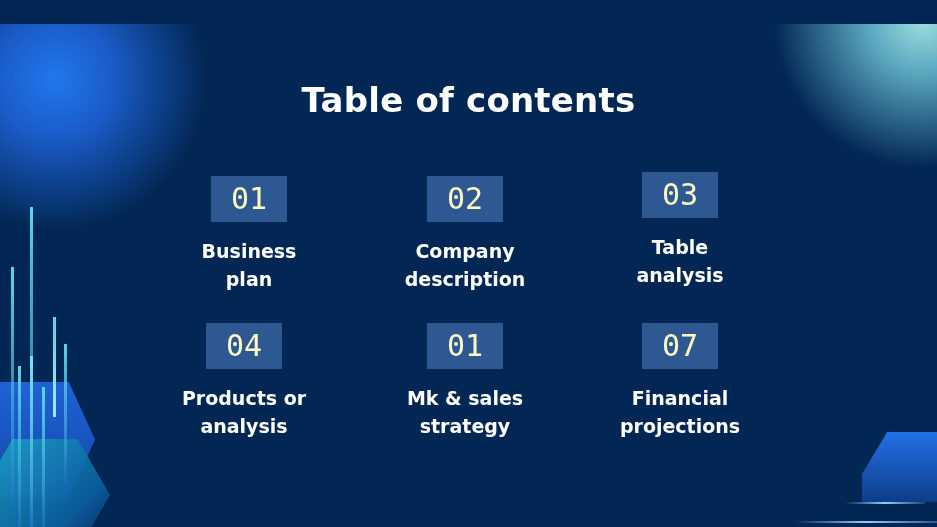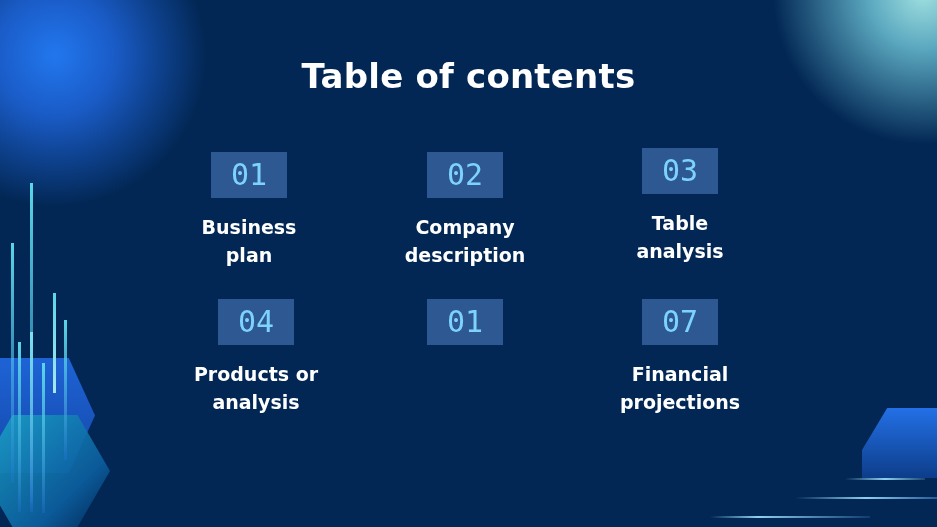--- a/index.html
+++ b/index.html
@@ -1,24 +1,24 @@
 <!DOCTYPE html>
 <html><head>
 <meta charset="utf-8">
 <style>
   html, body { margin:0; padding:0; }
   body { width:937px; height:527px; overflow:hidden; background:#022754; position:relative; font-family:"DejaVu Sans", sans-serif; }
-  .slide { position:absolute; inset:0; background:#022754; overflow:hidden; }
+  .slide { position:absolute; inset:0; background:#022754; overflow:hidden;margin-top:24px; }
   .glow-tl { position:absolute; left:-110px; top:-110px; width:330px; height:330px; border-radius:50%;
     background:radial-gradient(circle at 50% 50%, #2277ee 0%, #1a5cc8 25%, rgba(2,39,84,0) 65%); }
   .glow-tr { position:absolute; right:-90px; top:-110px; width:260px; height:260px; border-radius:50%;
     background:radial-gradient(circle at 60% 40%, #9fe0e0 0%, #5aa7bf 25%, rgba(2,39,84,0) 68%); }
   .title { position:absolute; left:0; right:0; top:56px; text-align:center; color:#fff; font-weight:bold; font-size:34px; letter-spacing:0.2px; }
   .item { position:absolute; width:200px; text-align:center; }
-  .num { display:inline-block; width:76px; height:46px; line-height:46px; background:#2e5891; color:#7dd3fc;
+  .num { display:inline-block; width:76px; height:46px; line-height:46px; background:#2e5891; color:#fef9c3;
     font-family:"DejaVu Sans Mono", monospace; font-size:30px; }
   .label { color:#fff; font-weight:bold; font-size:19px; line-height:28px; margin-top:15px; }
   .line { position:absolute; width:3px; }
   .hex1 { position:absolute; left:-10px; top:358px; width:105px; height:115px; background:linear-gradient(180deg,#1e63d6,#1447a8);
     clip-path:polygon(0 0,75% 0,100% 50%,75% 100%,0 100%); }
   .hex2 { position:absolute; left:-20px; top:415px; width:130px; height:112px; background:linear-gradient(135deg,#1ba8c8,#0c5fa0 70%,rgba(2,39,84,0));
     clip-path:polygon(25% 0,75% 0,100% 50%,75% 100%,25% 100%,0 50%); opacity:0.9; }
   .hex-br { position:absolute; left:862px; top:408px; width:90px; height:70px; background:linear-gradient(180deg,#2370e6,#0d3d8a);
     clip-path:polygon(28% 0,100% 0,100% 100%,0 100%,0 60%); }
   .hline { position:absolute; height:2px; }
@@ -52,24 +52,25 @@
     <div class="label"><span>Business</span><br><span>plan</span></div>
   </div>
   <div class="item" style="left:365px;top:152px;">
     <div class="num">02</div>
     <div class="label"><span>Company</span><br><span>description</span></div>
   </div>
   <div class="item" style="left:580px;top:148px;">
     <div class="num">03</div>
     <div class="label"><span>Table</span><br><span>analysis</span></div>
   </div>
-  <div class="item" style="left:156px;top:299px;">
+  <div class="item" style="left:144px;top:299px;">
     <div class="num">04</div>
     <div class="label"><span>Products or</span><br><span>analysis</span></div>
   </div>
   <div class="item" style="left:365px;top:299px;">
     <div class="num">01</div>
+    <div class="label"><span>Mk &amp; sales</span><br><span>strategy</span></div>
   </div>
   <div class="item" style="left:580px;top:299px;">
     <div class="num">07</div>
     <div class="label"><span>Financial</span><br><span>projections</span></div>
   </div>
 </div>
 
 </body></html>

